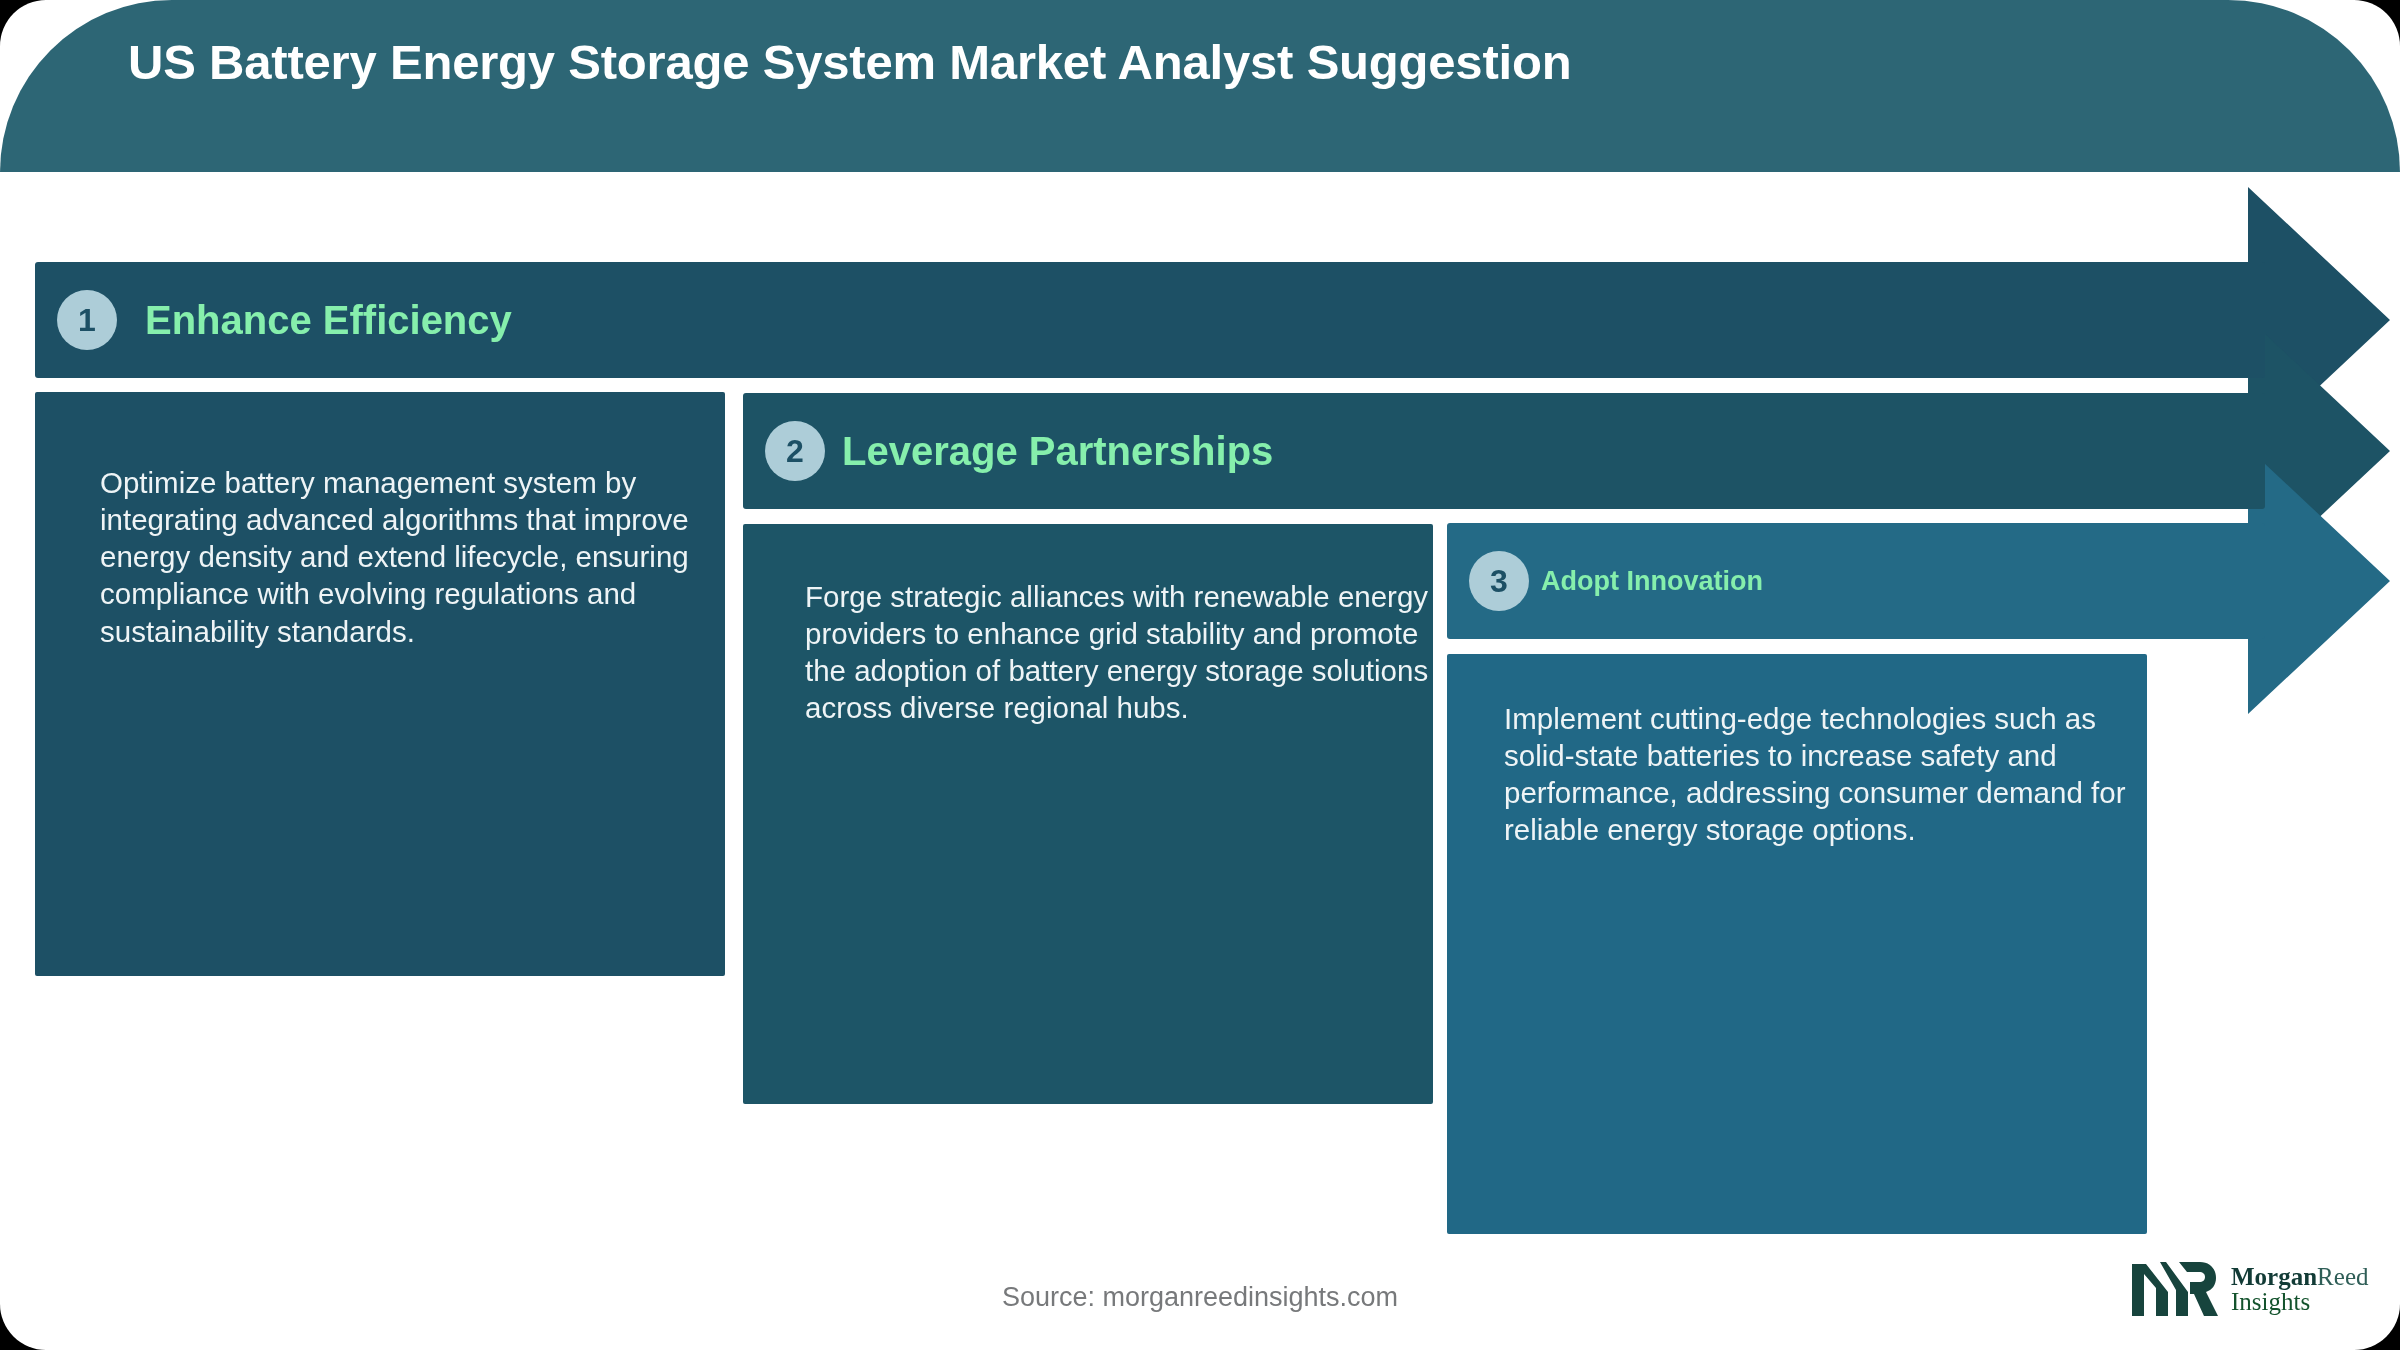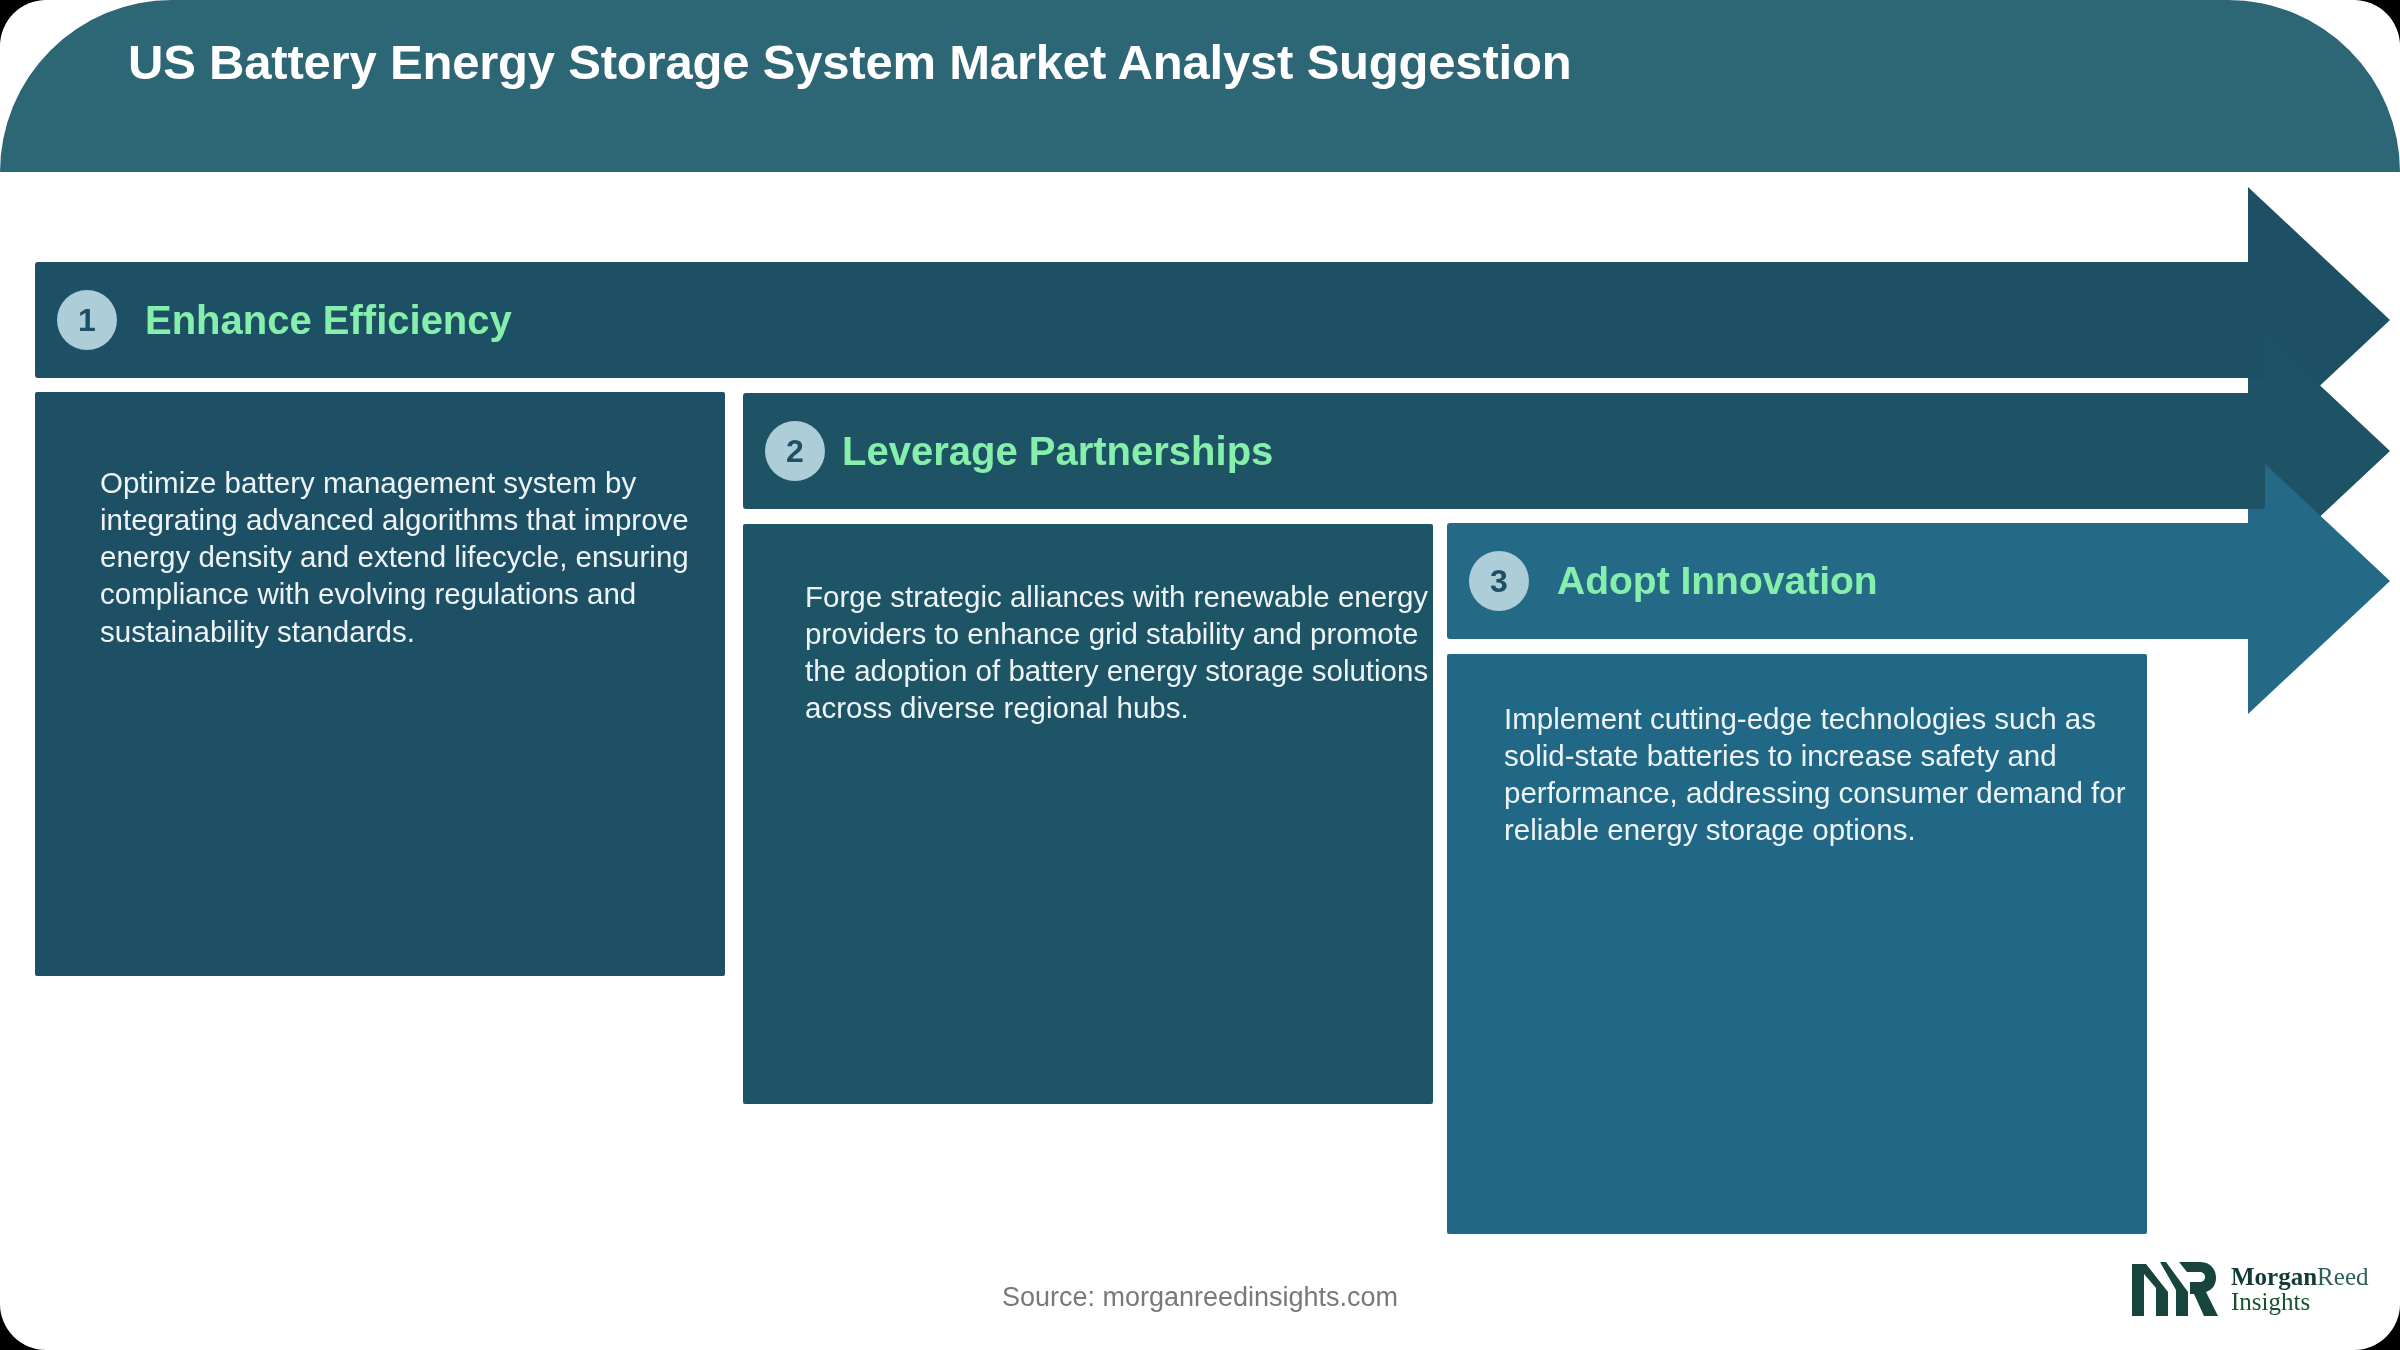--- a/index.html
+++ b/index.html
@@ -123,21 +123,21 @@
     left: 805px; top: 578px; width: 660px; font-size: 29.5px;
   }
 
   
   #head-3 {
     left: 1447px; top: 523px; width: 818px; height: 116px;
     background: #246a86;
     padding-left: 22px;
   }
   #head-3 .badge { width: 60px; height: 60px; font-size: 32px; }
-  #head-3 .head-title { font-size: 39px; margin-left: 28px; }
+  #head-3 .head-title { font-size: 27px; margin-left: 12px; }
   #body-3 {
     left: 1447px; top: 654px; width: 700px; height: 580px;
     background: #216886;
   }
   #text-3 {
     left: 1504px; top: 700px; width: 660px; font-size: 29.5px;
   }
 
   
   #source {

